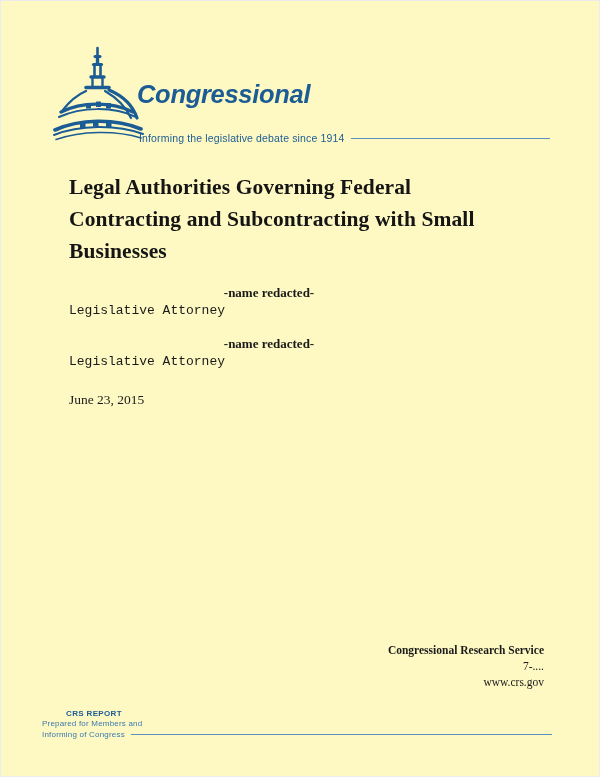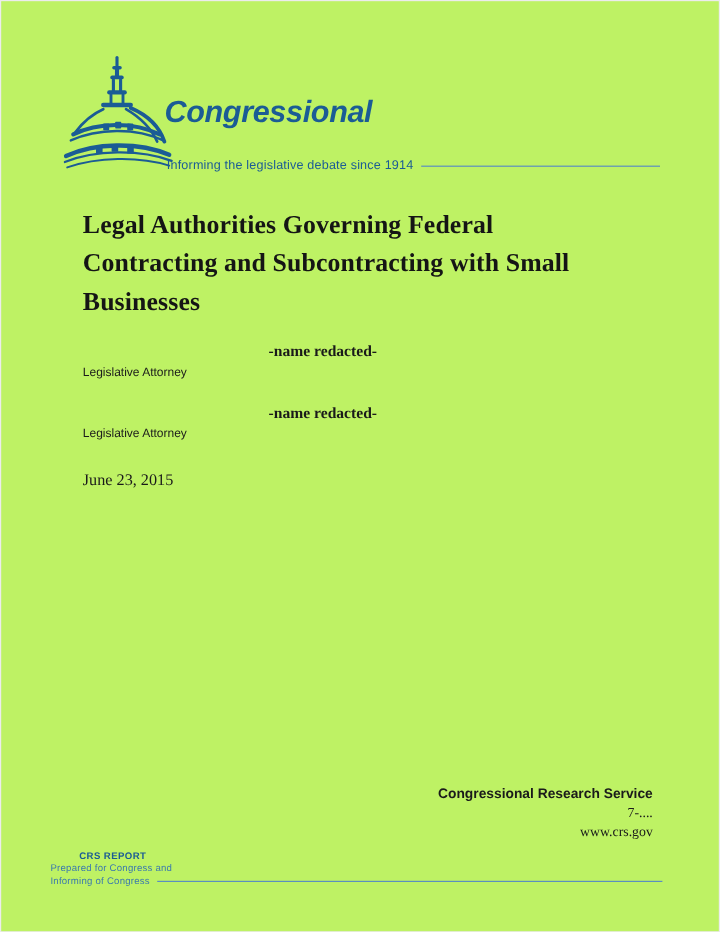--- a/index.html
+++ b/index.html
@@ -10,21 +10,21 @@
   }
   body {
     font-family: "Liberation Serif", serif;
     -webkit-font-smoothing: antialiased;
   }
 
   .page {
     position: relative;
     width: 600px;
     height: 777px;
-    background: #bef264;
+    background: #fef9c3;
     border: 1px solid #ececec;
     box-sizing: border-box;
     overflow: hidden;
   }
 
   
   .masthead {
     position: absolute;
     left: 52px;
     top: 45px;
@@ -113,47 +113,46 @@
 
   .author-name {
     font-family: "Liberation Serif", serif;
     font-weight: bold;
     font-size: 13px;
     line-height: 18px;
     text-align: center;
   }
 
   .author-role {
-    font-family: Liberation Sans, sans-serif;
-    font-size: 10px;
+    font-family: Liberation Mono, monospace;
+    font-size: 13px;
     line-height: 18px;
   }
 
   .date-line {
     margin-top: 20px;
     font-family: "Liberation Serif", serif;
     font-size: 13.5px;
     line-height: 18px;
   }
 
   
   .contact {
     position: absolute;
     right: 55px;
     top: 641px;
     text-align: right;
     color: #1a1a1a;
   }
 
   .contact-org {
-    font-family: Liberation Sans, sans-serif;
+    font-family: Liberation Serif, serif;
     font-weight: bold;
     font-size: 11.5px;
     line-height: 16px;
-    margin-top: 12px;
   }
 
   .contact-line {
     font-family: "Liberation Serif", serif;
     font-size: 11.5px;
     line-height: 16px;
   }
 
   
   .crs-footer {
@@ -270,20 +269,20 @@
   </div>
 
   <div class="contact">
     <div class="contact-org">Congressional Research Service</div>
     <div class="contact-line">7-....</div>
     <div class="contact-line">www.crs.gov</div>
   </div>
 
   <div class="crs-footer">
     <div class="crs-footer-title">CRS REPORT</div>
-    <div class="crs-footer-sub">Prepared for Congress and</div>
+    <div class="crs-footer-sub">Prepared for Members and</div>
     <div class="crs-footer-lastrow">
       <div class="crs-footer-sub">Informing of Congress</div>
       <div class="crs-footer-rule"></div>
     </div>
   </div>
 
 </div>
 
 </body></html>

